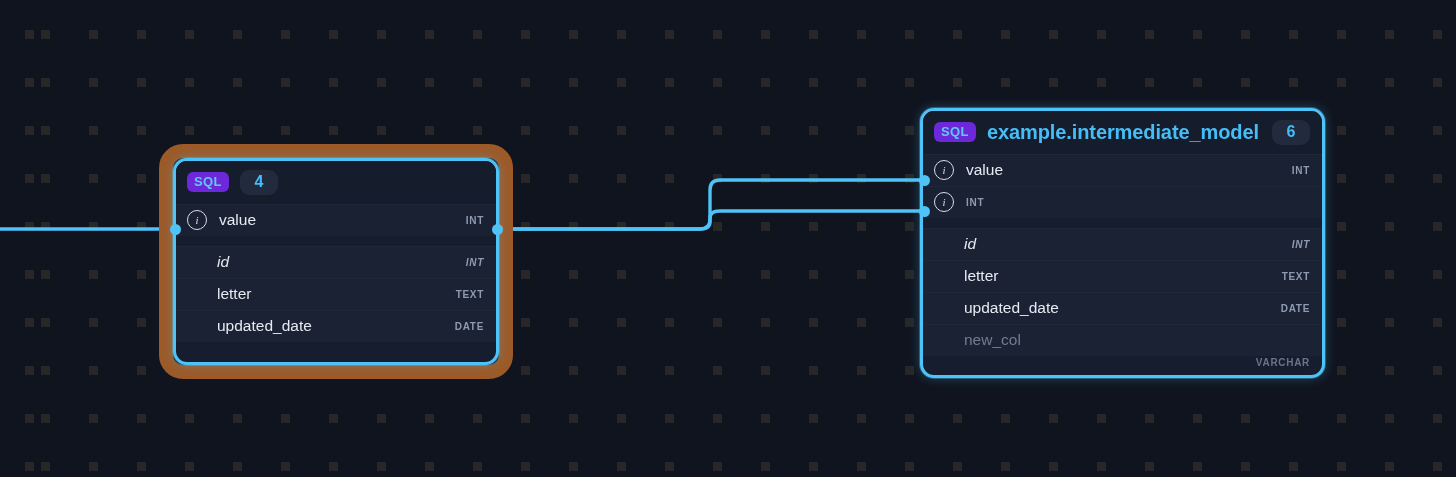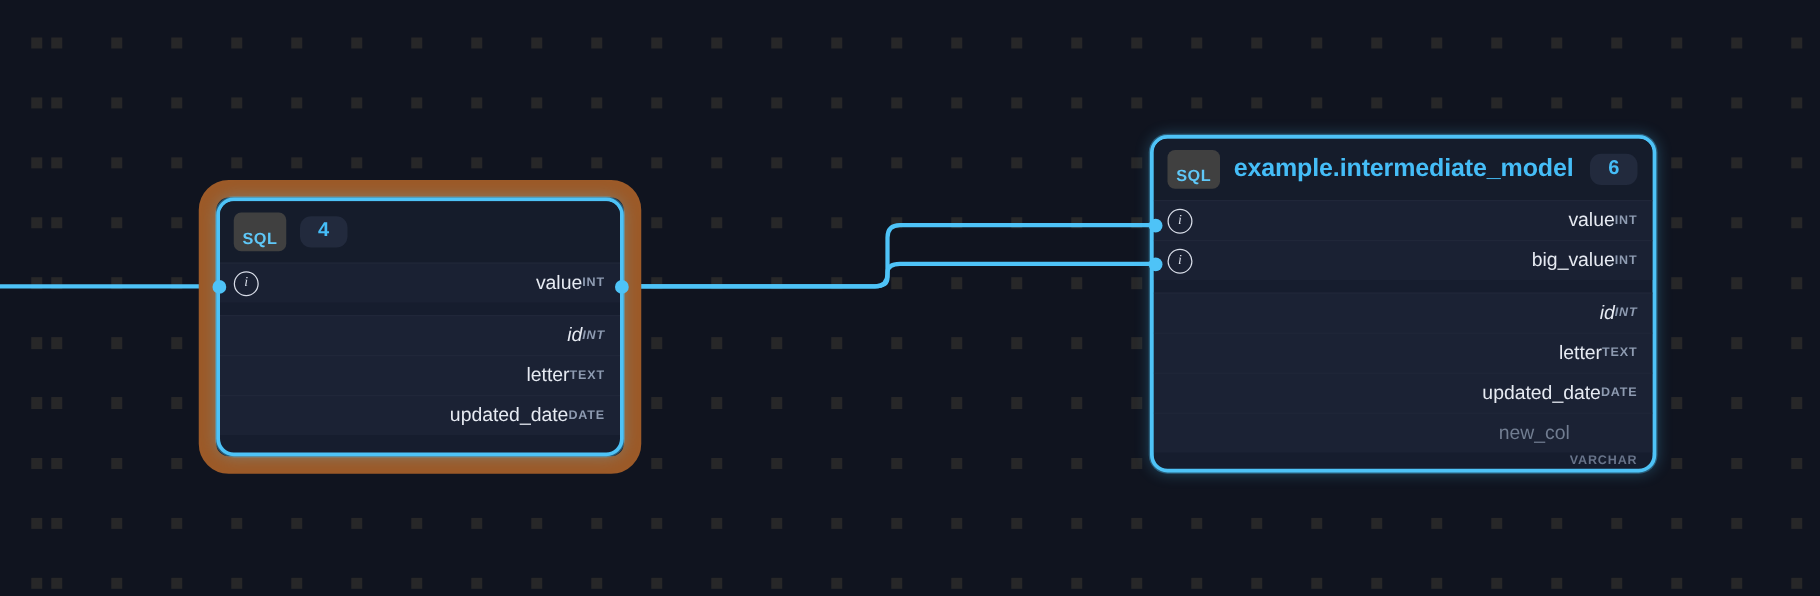--- a/index.html
+++ b/index.html
@@ -63,26 +63,26 @@
     box-sizing: border-box;
   }
   .node-header {
     display: flex;
     align-items: center;
     gap: 11px;
     padding: 9px 12px 9px 11px;
     background: #151c2b;
   }
   .sql-badge {
-    background: #404040;
+    background: #6d28d9;
     color: #5fc8f8;
     font-size: 13px;
     font-weight: 700;
     letter-spacing: 0.4px;
-    padding: 14px 7px 4px;
+    padding: 3px 7px 4px;
     border-radius: 6px;
     line-height: 1;
   }
   .node-title {
     color: #45bdf7;
     font-size: 20px;
     font-weight: 700;
     letter-spacing: -0.1px;
     white-space: nowrap;
     flex: 1;
@@ -126,21 +126,20 @@
     flex: 0 0 auto;
     line-height: 1;
   }
   .row .spacer-icon { width: 18px; margin-right: 12px; flex: 0 0 auto; }
   .col-name {
     color: #e6eaf2;
     font-size: 15.5px;
     font-weight: 400;
     flex: 1;
     white-space: nowrap;
-    text-align: right;
   }
   .col-name.muted { color: #717d91; }
   .col-type {
     color: #8e9bb1;
     font-size: 10px;
     font-weight: 700;
     letter-spacing: 0.7px;
   }
   .col-type.muted { color: #68748a; margin-top: 44px; }
 
@@ -209,21 +208,20 @@
       <span class="count-badge">6</span>
     </div>
     <div class="rows">
       <div class="row">
         <span class="info-icon">i</span>
         <span class="col-name">value</span>
         <span class="col-type">INT</span>
       </div>
       <div class="row">
         <span class="info-icon">i</span>
-        <span class="col-name">big_value</span>
         <span class="col-type">INT</span>
       </div>
       <div class="row plain spaced">
         <span class="spacer-icon"></span>
         <span class="col-name">id</span>
         <span class="col-type">INT</span>
       </div>
       <div class="row plain">
         <span class="spacer-icon"></span>
         <span class="col-name">letter</span>

